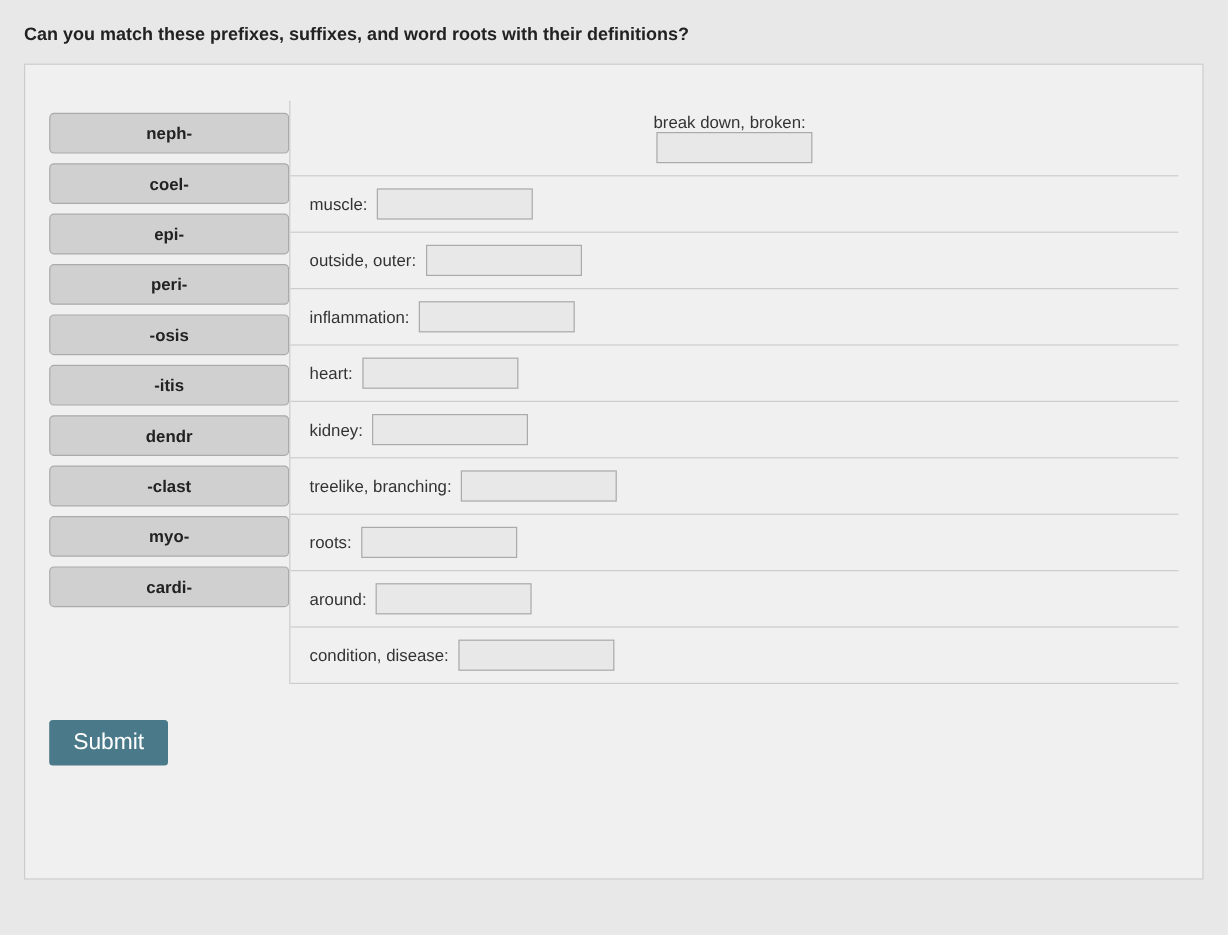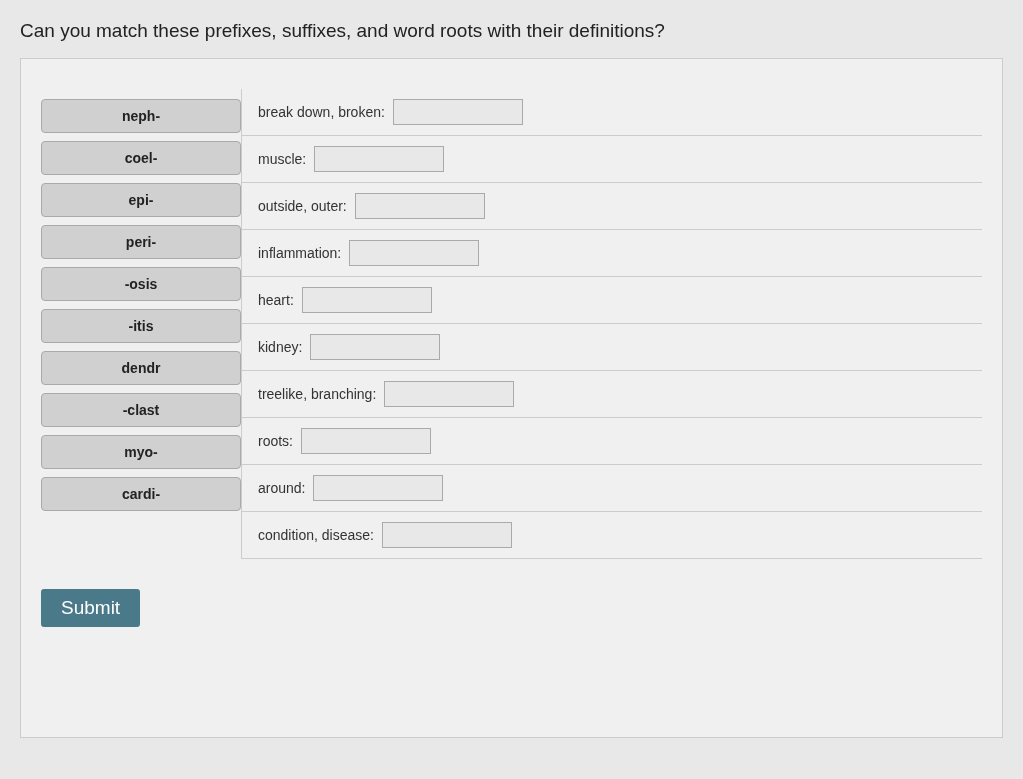--- a/index.html
+++ b/index.html
@@ -11,22 +11,22 @@
     body {
       background-color: #e8e8e8;
       font-family: Arial, sans-serif;
       font-size: 14px;
       color: #333;
       padding: 20px;
     }
 
     .page-question {
       margin-bottom: 16px;
-      font-size: 19px;
-      font-weight: normal;
+      font-size: 15px;
+      font-weight: bold;
       color: #222;
     }
 
     .main-container {
       background-color: #f0f0f0;
       border: 1px solid #ccc;
       padding: 30px 20px 20px 20px;
       min-height: 680px;
     }
 
@@ -67,20 +67,21 @@
     .definition-row {
       display: flex;
       align-items: center;
       padding: 10px 16px;
       border-bottom: 1px solid #ccc;
       min-height: 44px;
     }
 
     .definition-row:first-child {
       border-top: none;
+      flex-direction: column;
     }
 
     .definition-label {
       font-size: 14px;
       color: #333;
       white-space: nowrap;
       margin-right: 8px;
     }
 
     .definition-input {

